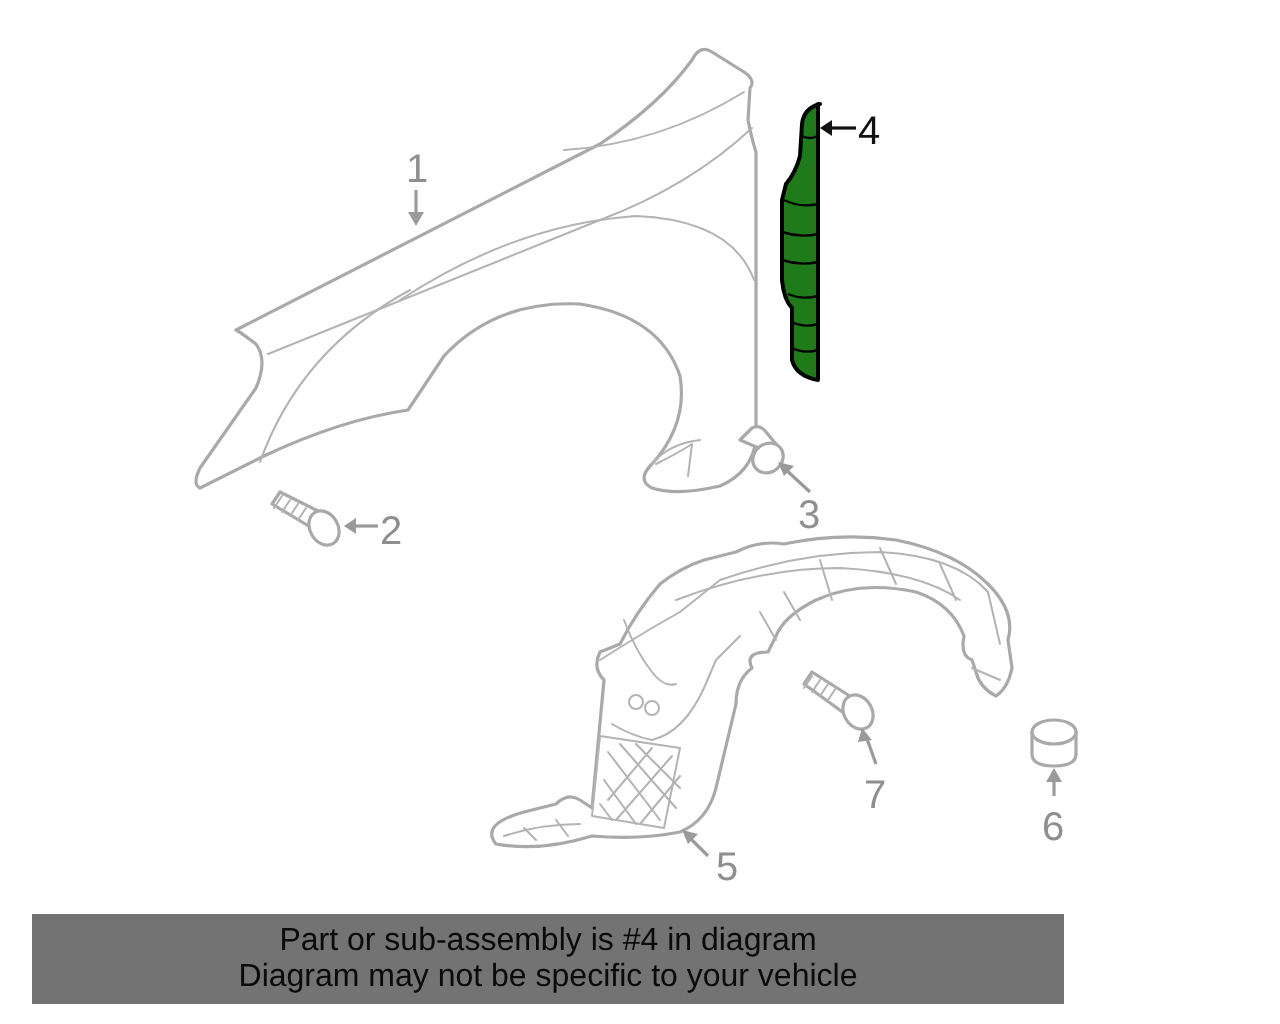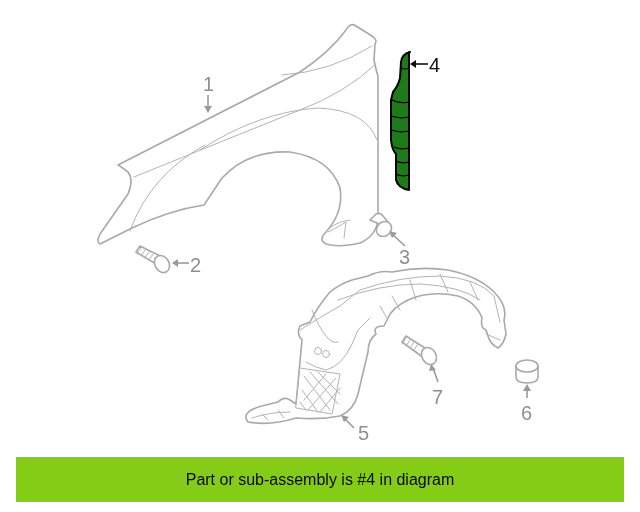--- a/index.html
+++ b/index.html
@@ -6,22 +6,22 @@
   body { width: 640px; height: 512px; position: relative; overflow: hidden; font-family: "Liberation Sans", sans-serif; }
   #diagram { position: absolute; left: 0; top: 0; width: 640px; height: 512px; }
   .ln { fill: none; stroke: #a9a9a9; stroke-width: 1.6; stroke-linejoin: round; stroke-linecap: round; }
   .ln-thin { fill: none; stroke: #b3b3b3; stroke-width: 1; stroke-linejoin: round; stroke-linecap: round; }
   .fill-w { fill: #ffffff; }
   .callout-num { font-family: "Liberation Sans", sans-serif; font-size: 20px; fill: #8f8f8f; }
   .callout-num.active { fill: #111111; }
   .leader { stroke: #9a9a9a; stroke-width: 1.6; fill: none; }
   .leader.active { stroke: #111111; }
   .banner {
-    position: absolute; left: 16px; top: 457px; width: 608px; height: 45px;
-    background: #84cc16; color: #0a0a0a; text-align: center;
+    position: absolute; left: 16px; top: 457px; width: 516px; height: 45px;
+    background: #737373; color: #0a0a0a; text-align: center;
     font-family: "Liberation Sans", sans-serif; font-size: 16px; line-height: 18px;
     display: flex; flex-direction: column; justify-content: center; align-items: center;
   }
   .banner span { display: block; }
 </style>
 </head>
 <body>
 
 <svg id="diagram" viewBox="0 0 640 512" xmlns="http://www.w3.org/2000/svg">
 
@@ -119,13 +119,14 @@
   </g>
   <g>
     <line class="leader" x1="527" y1="387" x2="527" y2="398"></line>
     <path d="M523,391 L527,384 L531,391 Z" fill="#9a9a9a"></path>
     <text class="callout-num" x="521" y="420">6</text>
   </g>
 </svg>
 
 <div class="banner">
   <span>Part or sub-assembly is #4 in diagram</span>
+  <span>Diagram may not be specific to your vehicle</span>
 </div>
 
 </body></html>

